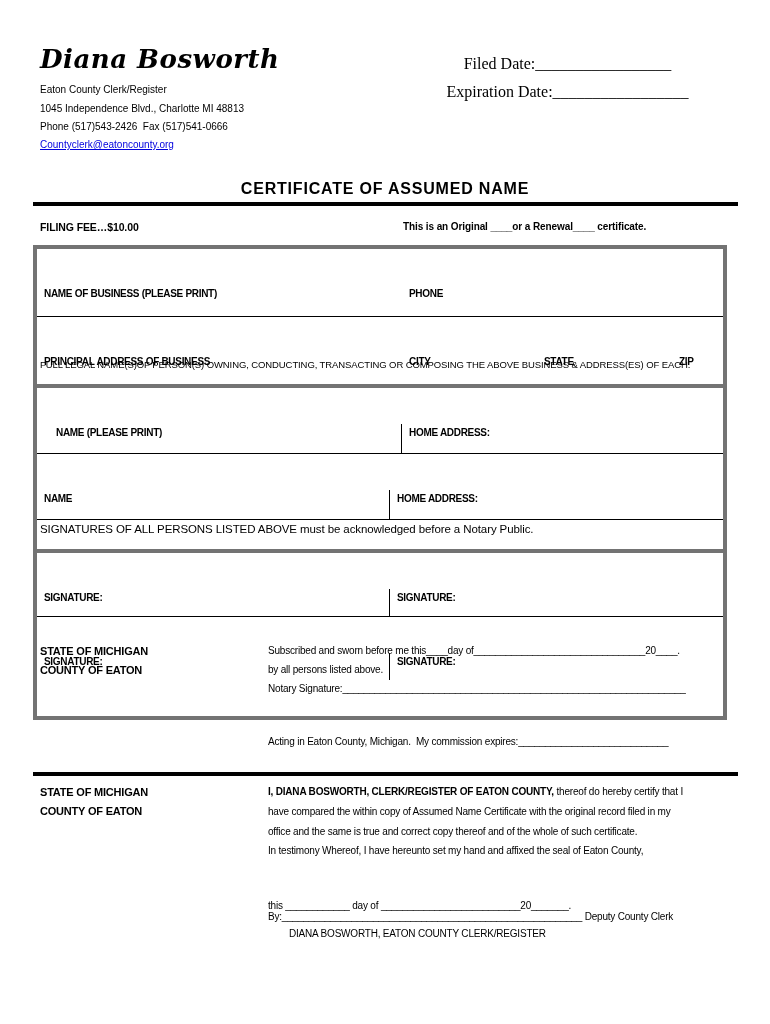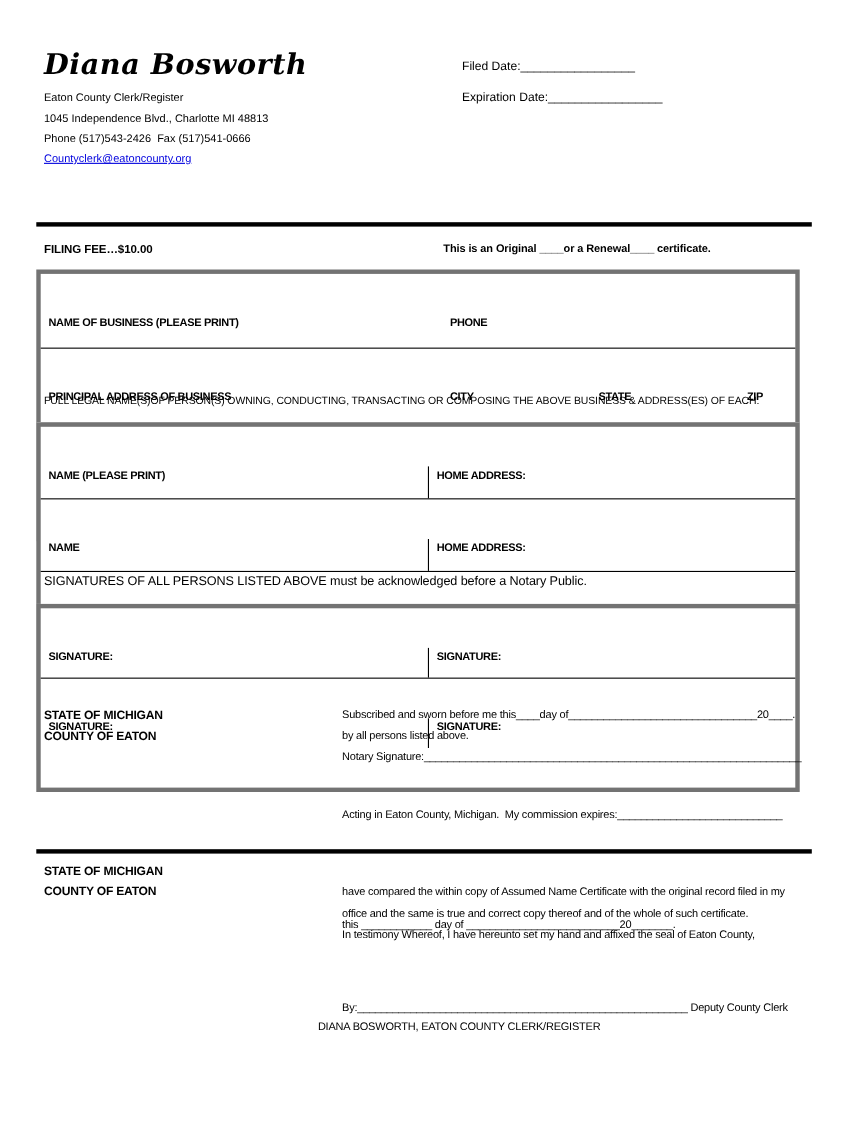--- a/index.html
+++ b/index.html
@@ -8,54 +8,55 @@
     font-family:"Liberation Sans","DejaVu Sans",sans-serif; color:#000;
     overflow:hidden;
   }
   .abs { position:absolute; white-space:pre; }
   .name {
     font-family:"DejaVu Serif","Liberation Serif",serif;
     font-style:italic; font-weight:bold; font-size:26px; letter-spacing:0.5px;
   }
   .hline { font-size:10px; }
   .email { color:#0000de; text-decoration:underline; cursor:pointer; }
-  .dateline { font-size:11px; left:420px; width:295px; text-align:left; }
+  .dateline { font-size:16px; left:420px; width:295px; text-align:center;font-family:Liberation Serif, serif; }
   .title { left:0; width:770px; text-align:center; font-size:16px; font-weight:bold; letter-spacing:0.8px; }
   .rule { left:33px; width:705px; height:4px; background:#000; }
   .feeL { font-weight:bold; font-size:10.5px; letter-spacing:-0.1px; }
   .feeR { font-weight:bold; font-size:10px; letter-spacing:-0.1px; }
   .tbl  { left:33px; width:694px; border:4px solid #737373; box-sizing:border-box; background:#fff; }
   .trow { position:relative; border-bottom:1px solid #000; }
   .trow:last-child { border-bottom:none; }
   .lbl { position:absolute; top:3px; font-size:10px; font-weight:bold; letter-spacing:-0.3px; white-space:pre; }
   .frow { display:flex; border-bottom:1px solid #000; }
   .frow:last-child { border-bottom:none; }
   .cellL { width:353px; border-right:1px solid #000; position:relative; box-sizing:border-box; }
   .cellR { flex:1; position:relative; }
   .fulllegal { font-size:9.5px; letter-spacing:-0.1px; }
   .signote { font-size:11.5px; letter-spacing:-0.1px; }
   .leftlabel { font-weight:bold; font-size:11px; letter-spacing:-0.2px; }
-  .rtext { font-size:10px; letter-spacing:-0.2px;margin-left:43px; }
+  .rtext { font-size:10px; letter-spacing:-0.2px; }
   .b { font-weight:bold; }
   .deputy { font-size:10px; letter-spacing:-0.2px; }
 </style>
 </head>
 <body>
 
 <div class="page">
 
   <div class="abs name" style="left:40px; top:44px;">Diana Bosworth</div>
   <div class="abs hline" style="left:40px; top:84px;">Eaton County Clerk/Register</div>
   <div class="abs hline" style="left:40px; top:103px;">1045 Independence Blvd., Charlotte MI 48813</div>
   <div class="abs hline" style="left:40px; top:121px;">Phone (517)543-2426  Fax (517)541-0666</div>
   <div class="abs hline email" style="left:40px; top:139px;">Countyclerk@eatoncounty.org</div>
 
   <div class="abs dateline" style="top:55px;"><span>Filed Date:</span><span>_________________</span></div>
   <div class="abs dateline" style="top:83px;"><span>Expiration Date:</span><span>_________________</span></div>
 
+  <div class="abs title" style="top:180px;">CERTIFICATE OF ASSUMED NAME</div>
   <div class="abs rule" style="top:202px;"></div>
 
   <div class="abs feeL" style="left:40px; top:221px;">FILING FEE…$10.00</div>
   <div class="abs feeR" style="left:403px; top:221px;"><span>This is an Original </span><span>____</span><span>or a Renewal</span><span>____</span><span> certificate.</span></div>
 
   <div class="abs tbl" style="top:245px;">
     <div class="trow" style="height:31px;">
       <span class="lbl" style="left:7px;">NAME OF BUSINESS (PLEASE PRINT)</span>
       <span class="lbl" style="left:372px;">PHONE</span>
     </div>
@@ -66,21 +67,21 @@
       <span class="lbl" style="left:642px;">ZIP</span>
     </div>
     <div class="trow" style="height:31px;">
       <span class="lbl" style="left:7px;">NAME OF CITY, TOWNSHIP OR VILLAGE</span>
     </div>
   </div>
 
   <div class="abs fulllegal" style="left:40px; top:359px;">FULL LEGAL NAME(S)OF PERSON(S) OWNING, CONDUCTING, TRANSACTING OR COMPOSING THE ABOVE BUSINESS &amp; ADDRESS(ES) OF EACH.</div>
 
   <div class="abs tbl" style="top:384px;">
-    <div class="frow" style="height:29px;">
+    <div class="frow" style="height:29px;padding-left:12px;">
       <div class="cellL"><span class="lbl" style="left:7px;">NAME (PLEASE PRINT)</span></div>
       <div class="cellR"><span class="lbl" style="left:7px;">HOME ADDRESS:</span></div>
     </div>
     <div class="frow" style="height:29px;">
       <div class="cellL"><span class="lbl" style="left:7px;">NAME</span></div>
       <div class="cellR"><span class="lbl" style="left:7px;">HOME ADDRESS:</span></div>
     </div>
     <div class="frow" style="height:29px;">
       <div class="cellL"><span class="lbl" style="left:7px;">NAME</span></div>
       <div class="cellR"><span class="lbl" style="left:7px;">HOME ADDRESS:</span></div>
@@ -108,20 +109,21 @@
   <div class="abs leftlabel" style="left:40px; top:664px;">COUNTY OF EATON</div>
   <div class="abs rtext" style="left:268px; top:645px;">Subscribed and sworn before me this____day of________________________________20____.</div>
   <div class="abs rtext" style="left:268px; top:664px;">by all persons listed above.</div>
   <div class="abs rtext" style="left:268px; top:683px;">Notary Signature:________________________________________________________________</div>
   <div class="abs rtext" style="left:268px; top:736px;">Acting in Eaton County, Michigan.  My commission expires:____________________________</div>
 
   <div class="abs rule" style="top:772px;"></div>
 
   <div class="abs leftlabel" style="left:40px; top:786px;">STATE OF MICHIGAN</div>
   <div class="abs leftlabel" style="left:40px; top:805px;">COUNTY OF EATON</div>
+  <div class="abs rtext" style="left:268px; top:786px;"><span class="b">I, DIANA BOSWORTH, CLERK/REGISTER OF EATON COUNTY,</span><span> thereof do hereby certify that I</span></div>
   <div class="abs rtext" style="left:268px; top:826px;">office and the same is true and correct copy thereof and of the whole of such certificate.</div>
   <div class="abs rtext" style="left:268px; top:806px;">have compared the within copy of Assumed Name Certificate with the original record filed in my</div>
   <div class="abs rtext" style="left:268px; top:845px;">In testimony Whereof, I have hereunto set my hand and affixed the seal of Eaton County,</div>
-  <div class="abs rtext" style="left:268px; top:836px;">this ____________ day of __________________________20_______.</div>
+  <div class="abs rtext" style="left:268px; top:900px;">this ____________ day of __________________________20_______.</div>
   <div class="abs rtext" style="left:268px; top:911px;">By:________________________________________________________ Deputy County Clerk</div>
   <div class="abs deputy" style="left:289px; top:928px;">DIANA BOSWORTH, EATON COUNTY CLERK/REGISTER</div>
 
 </div>
 
 </body></html>

